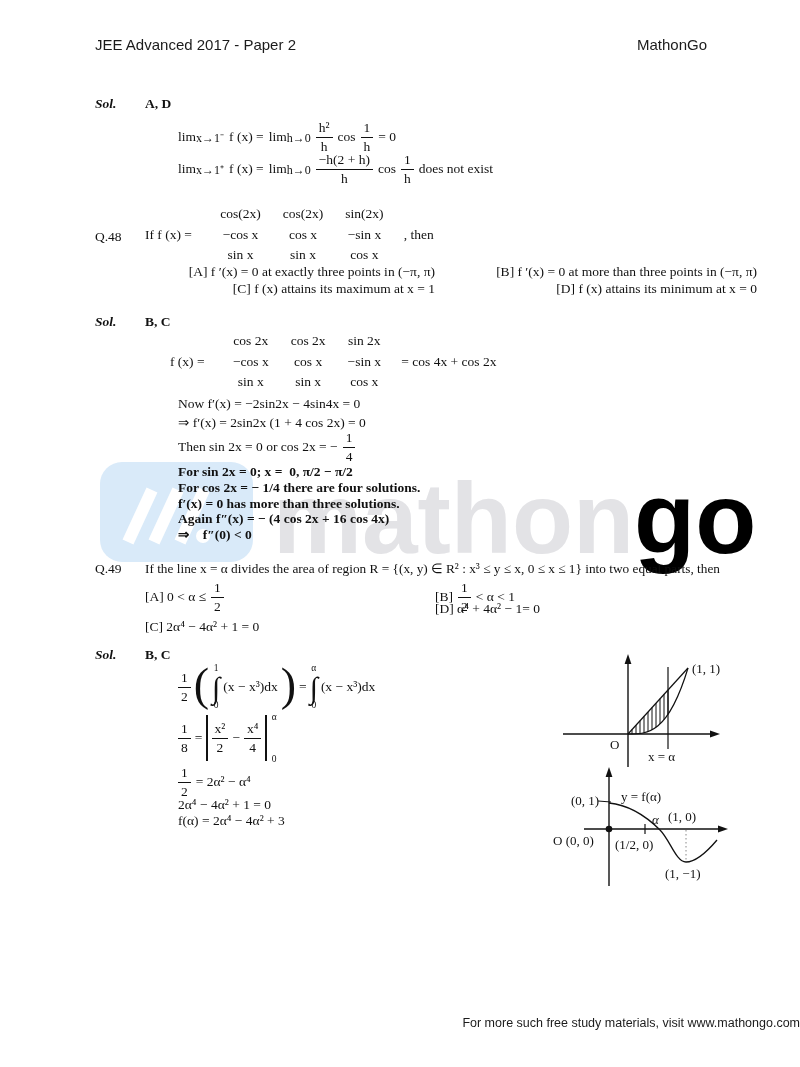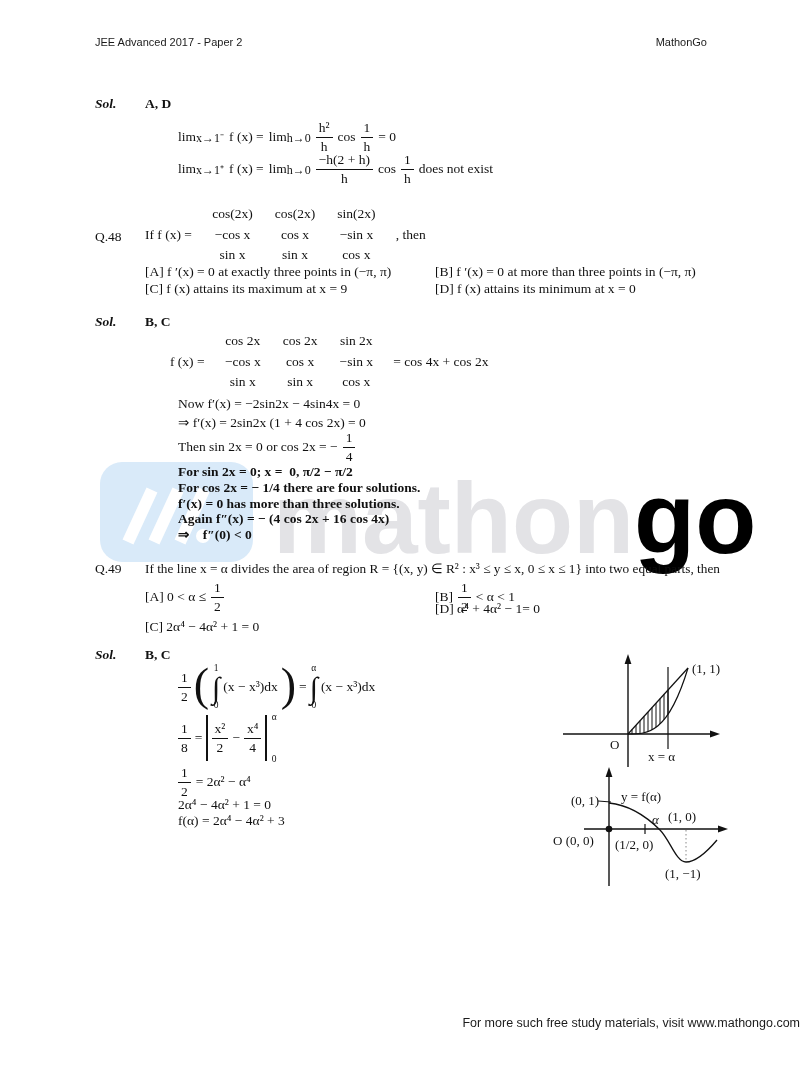--- a/index.html
+++ b/index.html
@@ -1,37 +1,37 @@
 <!DOCTYPE html>
 <html><head>
 <meta charset="utf-8">
 <style>
   html,body{margin:0;padding:0;}
   body{width:800px;height:1067px;background:#ffffff;position:relative;overflow:hidden;
        font-family:"Liberation Serif",serif;color:#111;}
   .abs{position:absolute;}
   .hdr{position:absolute;top:36px;left:95px;right:93px;display:flex;justify-content:space-between;
-       font-family:"Liberation Sans",sans-serif;font-size:11px;color:#1b1b1b;z-index:2;}
+       font-family:"Liberation Sans",sans-serif;font-size:15px;color:#1b1b1b;z-index:2;}
   .footer{position:absolute;top:1016px;left:0;width:100%;text-align:right;
        font-family:"Liberation Sans",sans-serif;font-size:12.5px;color:#1b1b1b;z-index:2;}
   
   .wm-logo{position:absolute;top:462px;left:100px;width:153px;height:100px;border-radius:22px;z-index:0;}
   .wm-text{position:absolute;top:468px;left:273px;font-family:"Liberation Sans",sans-serif;
        font-weight:bold;font-size:100px;line-height:1;z-index:0;white-space:nowrap;}
   
   .blk{position:absolute;z-index:1;font-size:13.5px;white-space:nowrap;}
   .mrow{display:flex;align-items:center;gap:5px;}
   .bi{font-weight:bold;font-style:italic;}
   .b{font-weight:bold;}
   .frac{display:inline-flex;flex-direction:column;align-items:center;line-height:1.15;}
   .frac .n{border-bottom:1.1px solid #111;padding:0 3px 1px;display:block;text-align:center;}
   .frac .d{padding-top:1px;display:block;text-align:center;}
   .lim{display:inline-flex;align-items:center;line-height:1;}
   .lim .s{font-size:12px;margin-top:1px;}
-  .det{display:inline-flex;align-items:flex-start;}
+  .det{display:inline-flex;align-items:flex-start;margin-left:8px;}
   .det .bar{width:1.3px;background:#111;}
   .det table{border-collapse:collapse;margin:0 3px;}
   .det td{padding:1px 11px;text-align:center;font-size:13.5px;line-height:1.4;}
   .optgrid{display:grid;grid-template-columns:290px 1fr;row-gap:0px;line-height:16.5px;}
   .intg{display:inline-flex;flex-direction:column;align-items:center;line-height:1;}
   .intg .bnd{font-size:9.5px;line-height:1;}
   .intg .sgn{font-size:30px;line-height:0.9;}
   .bigp{font-size:46px;line-height:1;font-weight:400;transform:translateY(-2px);}
   .vbar{width:1.2px;background:#111;align-self:center;}
   .h46{height:46px;}
@@ -125,24 +125,24 @@
             <td>sin x</td>
             <td>sin x</td>
             <td>cos x</td>
           </tr>
     </tbody>
       </table>
     <span class="bar"></span>
   </span>
   <span>, then</span>
 </div>
-<div class="blk optgrid" style="top:264px;left:145px;width:612px;">
+<div class="blk optgrid" style="top:264px;left:145px;width:612px;text-align:right;">
   <span>[A] f ′(x) = 0 at exactly three points in (−π, π)</span>
   <span>[B] f ′(x) = 0 at more than three points in (−π, π)</span>
-  <span>[C] f (x) attains its maximum at x = 9</span>
+  <span>[C] f (x) attains its maximum at x = 1</span>
   <span>[D] f (x) attains its minimum at x = 0</span>
 </div>
 
 <div class="blk bi" style="top:314px;left:95px;">Sol.</div>
 <div class="blk b" style="top:314px;left:145px;">B, C</div>
 <div class="blk mrow" style="top:331px;left:170px;height:62px;">
   <span>f (x) =</span>
   <span class="det">
     <span class="bar"></span>
     <table>

